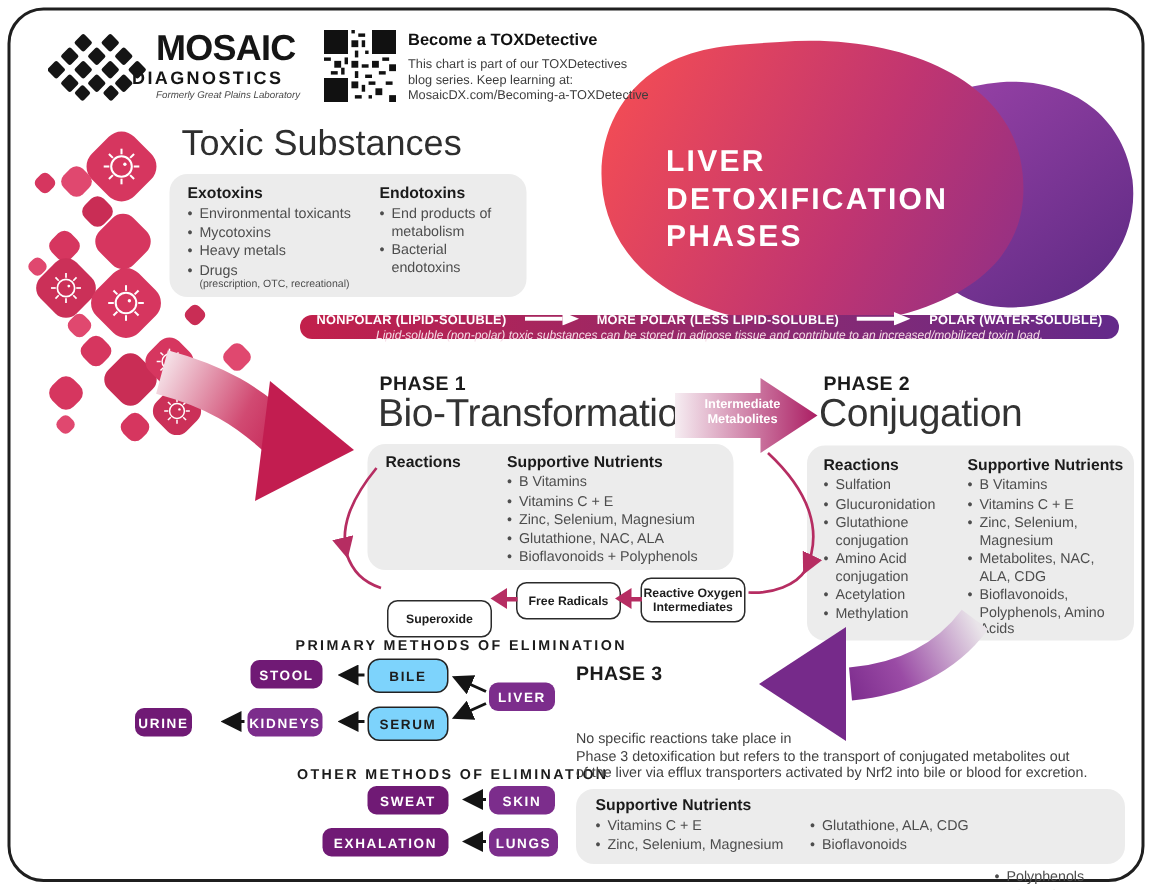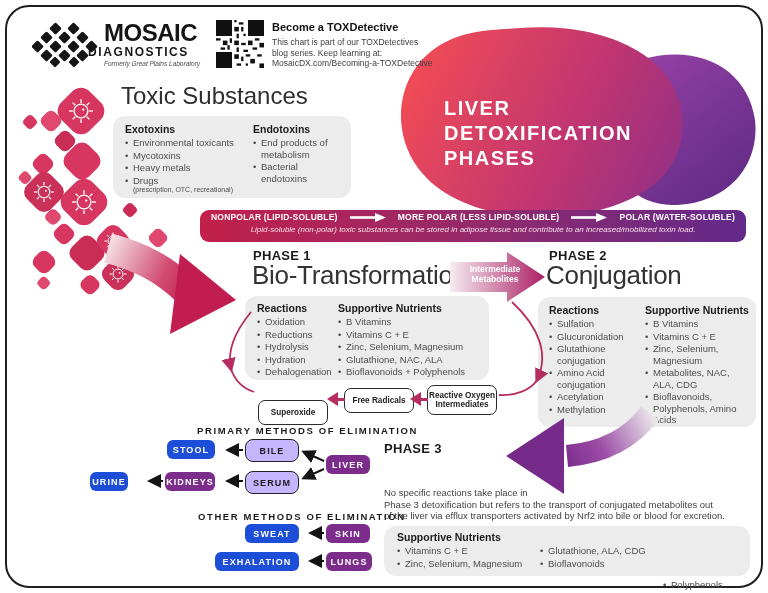--- a/index.html
+++ b/index.html
@@ -27,33 +27,33 @@
 
   
   .panel{position:absolute;background:#ececec;border-radius:12px;}
   .col-head{font-size:10.5px;font-weight:bold;color:#1b1b1b;margin-bottom:2px;}
   ul.blist{list-style:none;margin:0;padding:0;font-size:9.5px;color:#4d4d4d;}
   ul.blist li{position:relative;padding-left:8px;line-height:11.5px;margin-top:1px;}
   ul.blist li::before{content:"•";position:absolute;left:0;}
   .subnote{font-size:7px;color:#4d4d4d;padding-left:8px;line-height:8px;}
 
   
-  .polarity{position:absolute;left:200px;top:210px;width:546px;height:32px;border-radius:9px;
+  .polarity{position:absolute;left:200px;top:210px;width:546px;height:16px;border-radius:9px;
             background:linear-gradient(90deg,#c2204b 0%,#8f2a6e 55%,#63298a 100%);
-            display:flex;flex-direction:column;justify-content:flex-start;}
+            display:flex;flex-direction:column;justify-content:center;}
   .pol-row{display:flex;align-items:center;justify-content:space-between;padding:0 11px;height:14px;}
   .pol-label{font-size:8.5px;font-weight:bold;color:#fff;letter-spacing:.2px;white-space:nowrap;}
   .pol-note{font-size:8px;font-style:italic;color:#f6dce6;text-align:center;line-height:11px;}
 
   
   .nbox{position:absolute;display:flex;align-items:center;justify-content:center;
         font-weight:bold;font-size:9px;letter-spacing:1.1px;border-radius:6px;color:#fff;white-space:nowrap;}
-  .nbox.red{background:#1d4ed8;}
+  .nbox.red{background:#701a75;}
   .nbox.purple{background:#7c2d8c;}
-  .nbox.white{background:#c4b5fd;border:1.5px solid #222;color:#1d1d1d;border-radius:8px;}
+  .nbox.white{background:#7dd3fc;border:1.5px solid #222;color:#1d1d1d;border-radius:8px;}
 
   .rosbox{position:absolute;background:#fff;border:1.4px solid #2b2b2b;border-radius:7px;
           display:flex;align-items:center;justify-content:center;text-align:center;
           font-weight:bold;font-size:8.2px;color:#1d1d1d;line-height:1.15;}
 
   .im-text{position:absolute;left:459px;top:264px;width:72px;text-align:center;
            font-size:8.5px;font-weight:bold;color:#fff;line-height:10px;}
 
   .p3desc{font-size:9.5px;color:#424242;line-height:11.5px;}
 </style>
@@ -230,27 +230,20 @@
     </div>
     <div class="pol-note">Lipid-soluble (non-polar) toxic substances can be stored in adipose tissue and contribute to an increased/mobilized toxin load.</div>
   </div>
 
   <div class="abs phase-label" style="left:253px;top:248px;">PHASE 1</div>
   <div class="abs phase-title" style="left:252px;top:262px;">Bio-Transformation</div>
 
   <div class="panel" style="left:245px;top:296px;width:244px;height:84px;"></div>
   <div class="abs" style="left:257px;top:302px;width:82px;">
     <div class="col-head">Reactions</div>
-    <ul class="blist">
-      <li>Oxidation</li>
-      <li>Reductions</li>
-      <li>Hydrolysis</li>
-      <li>Hydration</li>
-      <li>Dehalogenation</li>
-    </ul>
   </div>
   <div class="abs" style="left:338px;top:302px;width:150px;">
     <div class="col-head">Supportive Nutrients</div>
     <ul class="blist">
       <li>B Vitamins</li>
       <li>Vitamins C + E</li>
       <li>Zinc, Selenium, Magnesium</li>
       <li>Glutathione, NAC, ALA</li>
       <li>Bioflavonoids + Polyphenols</li>
     </ul>

